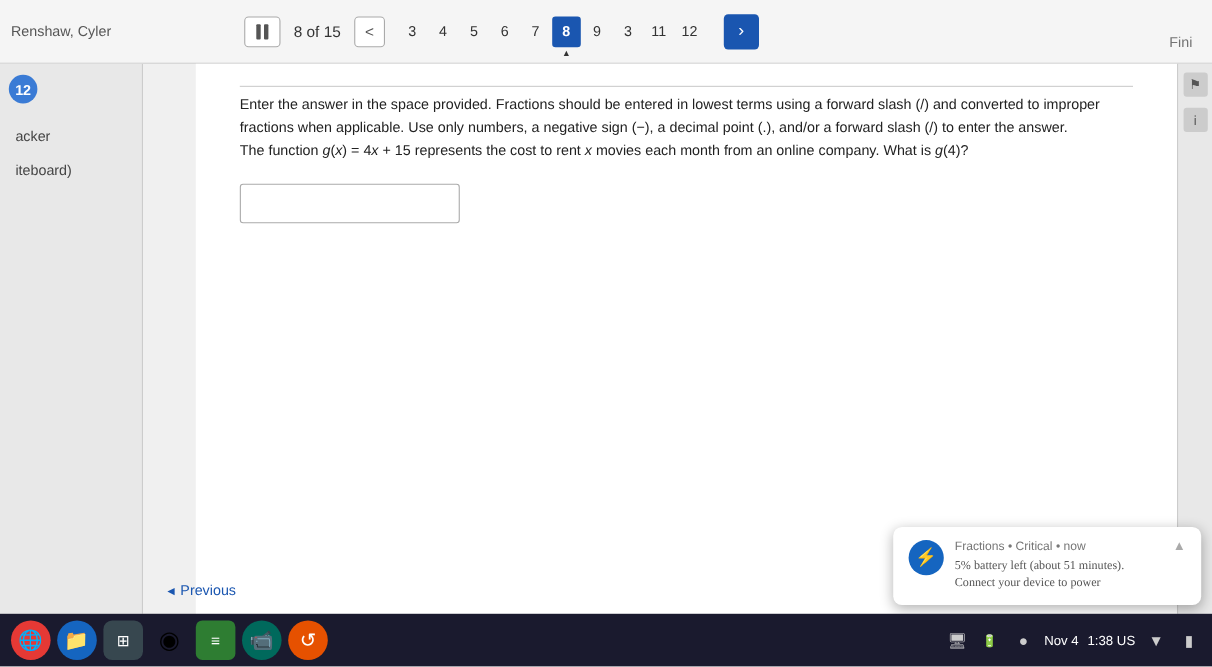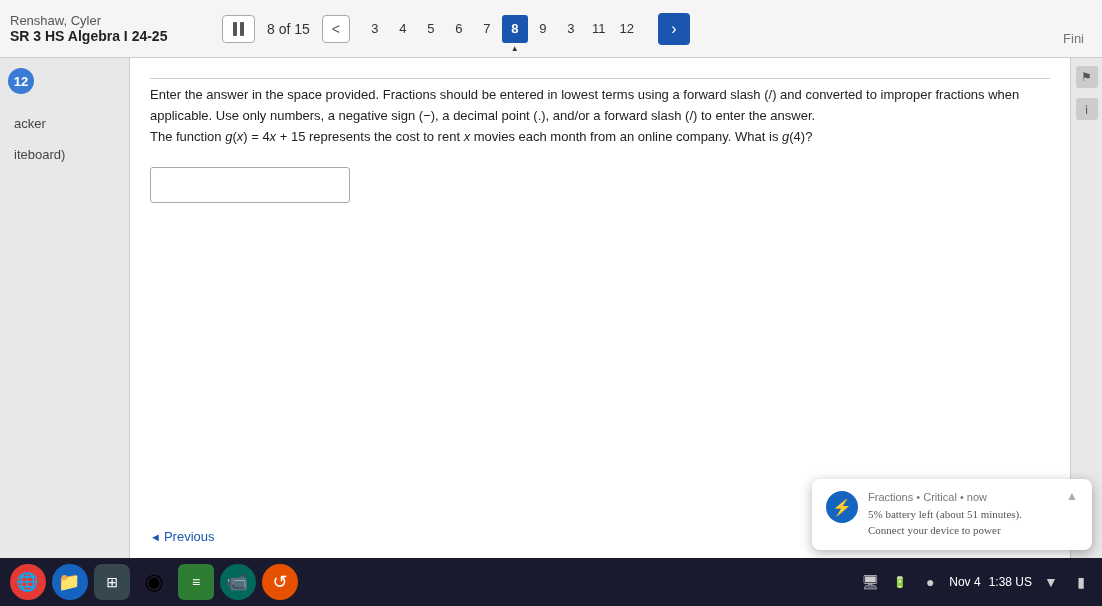--- a/index.html
+++ b/index.html
@@ -158,24 +158,25 @@
       align-items: center;
       justify-content: center;
       font-size: 13px;
       font-weight: bold;
       margin-bottom: 10px;
     }
 
     
     .content {
       flex: 1;
-      padding: 20px 20px;
+      padding: 20px 40px;
       background: white;
       overflow-y: auto;
       position: relative;
+      margin-left: 48px;
     }
     .instructions {
       font-size: 13px;
       color: #222;
       line-height: 1.6;
       margin-bottom: 20px;
     }
     .answer-input {
       width: 200px;
       height: 36px;
@@ -336,21 +337,20 @@
       background: #ccc;
       margin-bottom: 6px;
     }
   </style>
 </head>
 <body>
 
 <div class="top-bar">
   <div class="title-section">
     <span class="top-name">Renshaw, Cyler</span>
-    <span class="top-subtitle">SR 3 HS Algebra I 24-25</span>
   </div>
 
   <button class="pause-btn">
     <div class="pause-bar"></div>
     <div class="pause-bar"></div>
   </button>
 
   <span class="progress-text">8 of 15</span>
 
   <div class="nav-arrow">&lt;</div>

